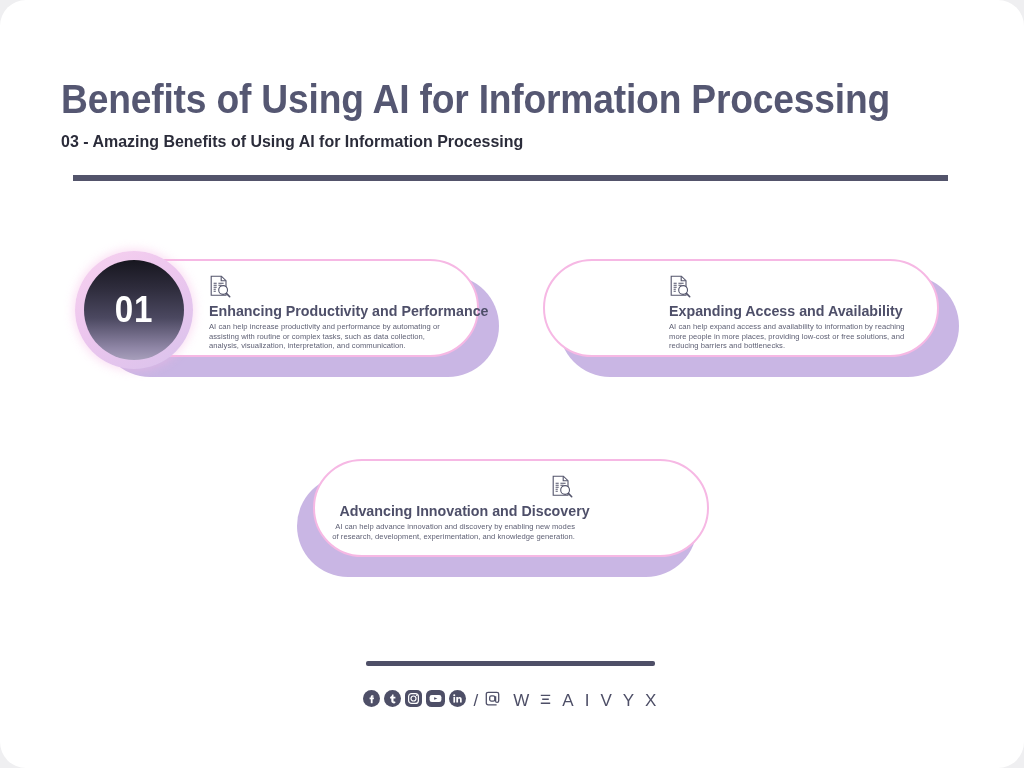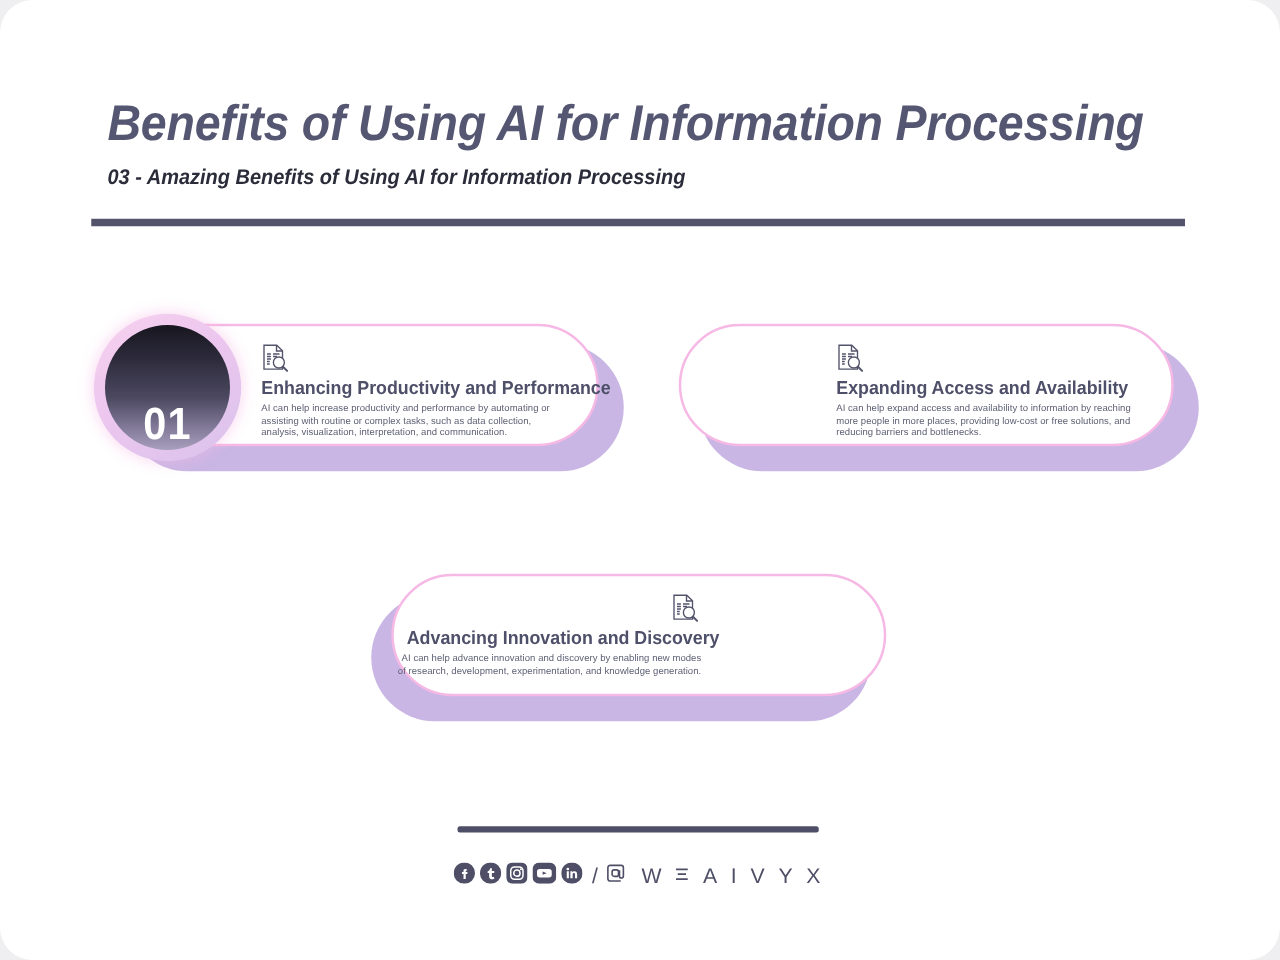--- a/index.html
+++ b/index.html
@@ -12,21 +12,21 @@
   #slide {
     position: absolute;
     left: 0; top: 0;
     width: 1024px; height: 768px;
     background: #ffffff;
     border-radius: 26px;
     overflow: hidden;
   }
 
   
-  #header { position: absolute; left: 86px; top: 76px; width: 880px; font-style: italic; }
+  #header { position: absolute; left: 61px; top: 76px; width: 880px; }
   #slide-title {
     font-family: "Liberation Sans Narrow", "Liberation Sans", sans-serif;
     font-size: 40px;
     font-weight: bold;
     letter-spacing: -0.2px;
     color: #555772;
     line-height: 46px;
     transform: scaleX(0.93);
     transform-origin: left center;
     white-space: nowrap;
@@ -93,40 +93,40 @@
   }
   .card.mirror .num-circle {
     left: auto;
     right: -8px;
   }
   .num-circle-core {
     width: 100px; height: 100px;
     border-radius: 50%;
     background: linear-gradient(180deg, #17161f 0%, #2e2c3c 28%, #4b4860 58%, #8f86a6 88%, #a79fbb 100%);
     display: flex;
-    align-items: flex-end;
+    align-items: center;
     justify-content: center;
   }
   .num-text {
     font-family: "Liberation Sans Narrow", "Liberation Sans", sans-serif;
     font-size: 36px;
     font-weight: bold;
     color: #ffffff;
     letter-spacing: 1px;
     transform: scaleX(0.92);
   }
 
   .card-content {
     position: absolute;
     top: 16px;
     left: 126px;
     width: 248px;
   }
   .card.mirror .card-content {
-    left: 0;
+    left: 14px;
     text-align: right;
   }
   .doc-icon { display: block; height: 26px; margin-bottom: 1px; }
   .card.mirror .doc-icon { margin-left: auto; }
   .card-title {
     font-family: "Liberation Sans Narrow", "Liberation Sans", sans-serif;
     font-size: 15px;
     font-weight: bold;
     color: #4e4f69;
     line-height: 17px;

